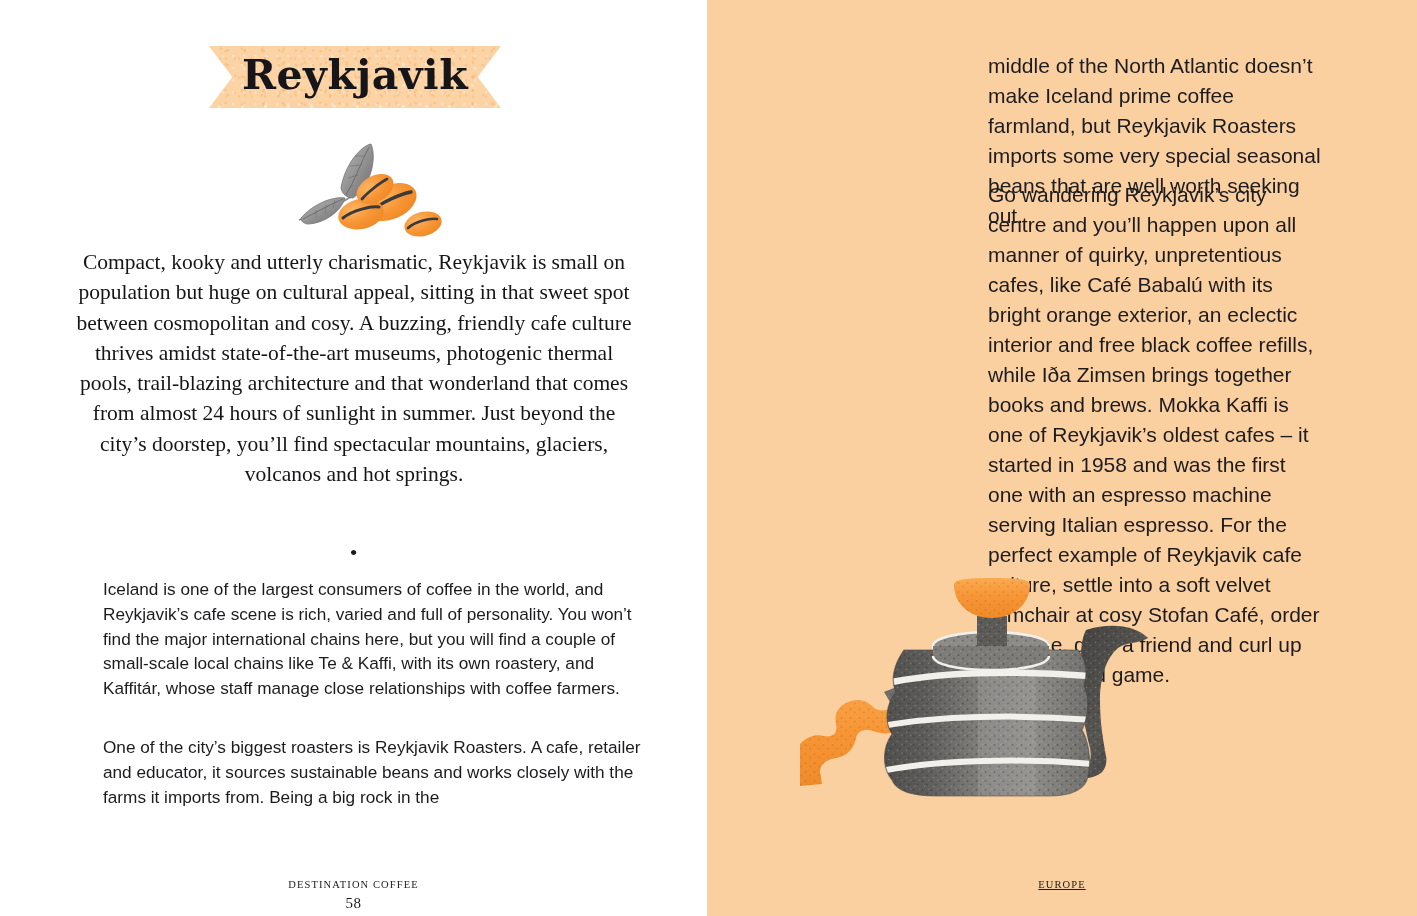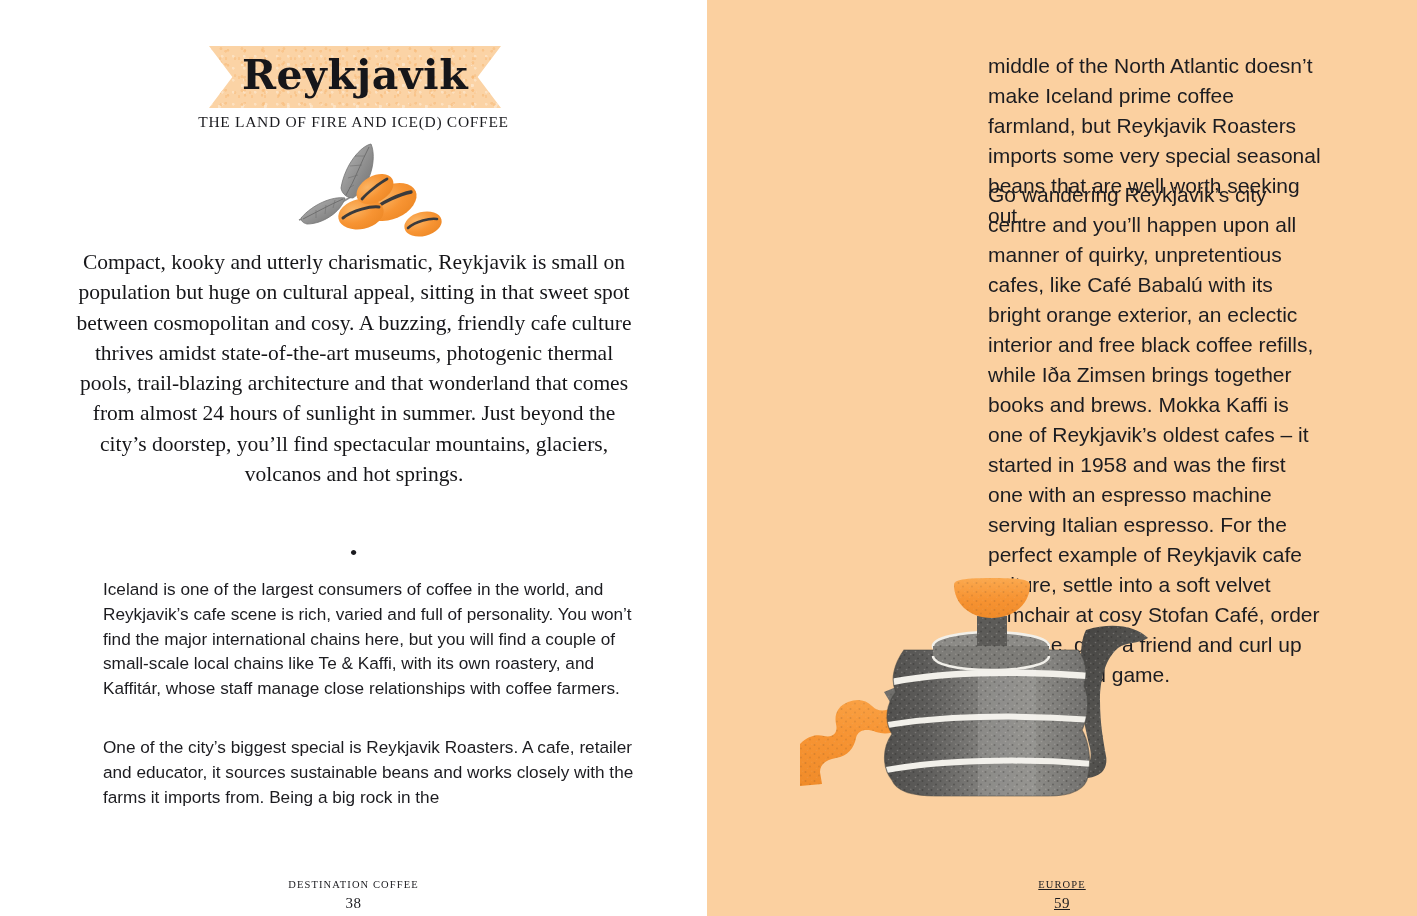--- a/index.html
+++ b/index.html
@@ -191,21 +191,20 @@
 <div id="spread">
 
   <div class="page" id="page-left">
 
     <div class="banner-wrap">
       <div class="banner-shape"></div>
       <div class="banner-texture"></div>
       <div class="banner-title">Reykjavik</div>
     </div>
 
-    <div class="subtitle">The Land of Fire and Ice(d) Coffee</div>
 
     <svg class="branch" viewBox="0 0 180 106">
       <defs>
         <linearGradient id="leafg" x1="0" y1="0" x2="1" y2="1">
           <stop offset="0%" stop-color="#b9b9b9"></stop>
           <stop offset="55%" stop-color="#8f8f8f"></stop>
           <stop offset="100%" stop-color="#6d6d6d"></stop>
         </linearGradient>
         <radialGradient id="beang" cx="35%" cy="30%" r="75%">
           <stop offset="0%" stop-color="#fbb565"></stop>
@@ -241,25 +240,25 @@
         <path d="M125,86 C133,79 147,76 154,77" stroke="#3a3a3c" stroke-width="2.6" fill="none" stroke-linecap="round"></path>
       </g>
     </svg>
 
     <div class="intro">Compact, kooky and utterly charismatic, Reykjavik is small on population but huge on cultural appeal, sitting in that sweet spot between cosmopolitan and cosy. A buzzing, friendly cafe culture thrives amidst state-of-the-art museums, photogenic thermal pools, trail-blazing architecture and that wonderland that comes from almost 24 hours of sunlight in summer. Just beyond the city’s doorstep, you’ll find spectacular mountains, glaciers, volcanos and hot springs.</div>
 
     <div class="dot-sep">•</div>
 
     <div class="body-left" id="left-para-1">Iceland is one of the largest consumers of coffee in the world, and Reykjavik’s cafe scene is rich, varied and full of personality. You won’t find the major international chains here, but you will find a couple of small-scale local chains like Te &amp; Kaffi, with its own roastery, and Kaffitár, whose staff manage close relationships with coffee farmers.</div>
 
-    <div class="body-left" id="left-para-2">One of the city’s biggest special is Reykjavik Roasters. A cafe, retailer and educator, it sources sustainable beans and works closely with the farms it imports from. Being a big rock in the</div>
+    <div class="body-left" id="left-para-2">One of the city’s biggest roasters is Reykjavik Roasters. A cafe, retailer and educator, it sources sustainable beans and works closely with the farms it imports from. Being a big rock in the</div>
 
     <div class="footer" id="footer-left">
       <span class="footer-label">Destination Coffee</span>
-      <span class="footer-page">38</span>
+      <span class="footer-page">58</span>
     </div>
   </div>
 
   <div class="page" id="page-right">
   </div>
 
   <div class="body-right" id="right-para-1">middle of the North Atlantic doesn’t make Iceland prime coffee farmland, but Reykjavik Roasters imports some very special seasonal beans that are well worth seeking out.</div>
 
   <div class="body-right" id="right-para-2">Go wandering Reykjavik’s city centre and you’ll happen upon all manner of quirky, unpretentious cafes, like Café Babalú with its bright orange exterior, an eclectic interior and free black coffee refills, while Iða Zimsen brings together books and brews. Mokka Kaffi is one of Reykjavik’s oldest cafes – it started in 1958 and was the first one with an espresso machine serving Italian espresso. For the perfect example of Reykjavik cafe culture, settle into a soft velvet armchair at cosy Stofan Café, order a coffee, grab a friend and curl up over a board game.</div>
 
@@ -348,16 +347,15 @@
 
     <rect x="191" y="44" width="30" height="30" fill="#5c5b58"></rect>
     <rect x="191" y="44" width="30" height="30" fill="url(#speck)"></rect>
 
     <path d="M168,13 C168,9 172,6 206,6 C240,6 244,9 244,13 C244,30 230,46 206,46 C182,46 168,30 168,13 Z" fill="url(#orangeg)"></path>
     <path d="M168,13 C168,9 172,6 206,6 C240,6 244,9 244,13 C244,30 230,46 206,46 C182,46 168,30 168,13 Z" fill="url(#speck)" opacity=".35"></path>
   </svg>
 
   <div class="footer" id="footer-right">
     <span class="footer-label">Europe</span>
-    <span class="footer-page">59</span>
   </div>
 
 </div>
 
 </body></html>

